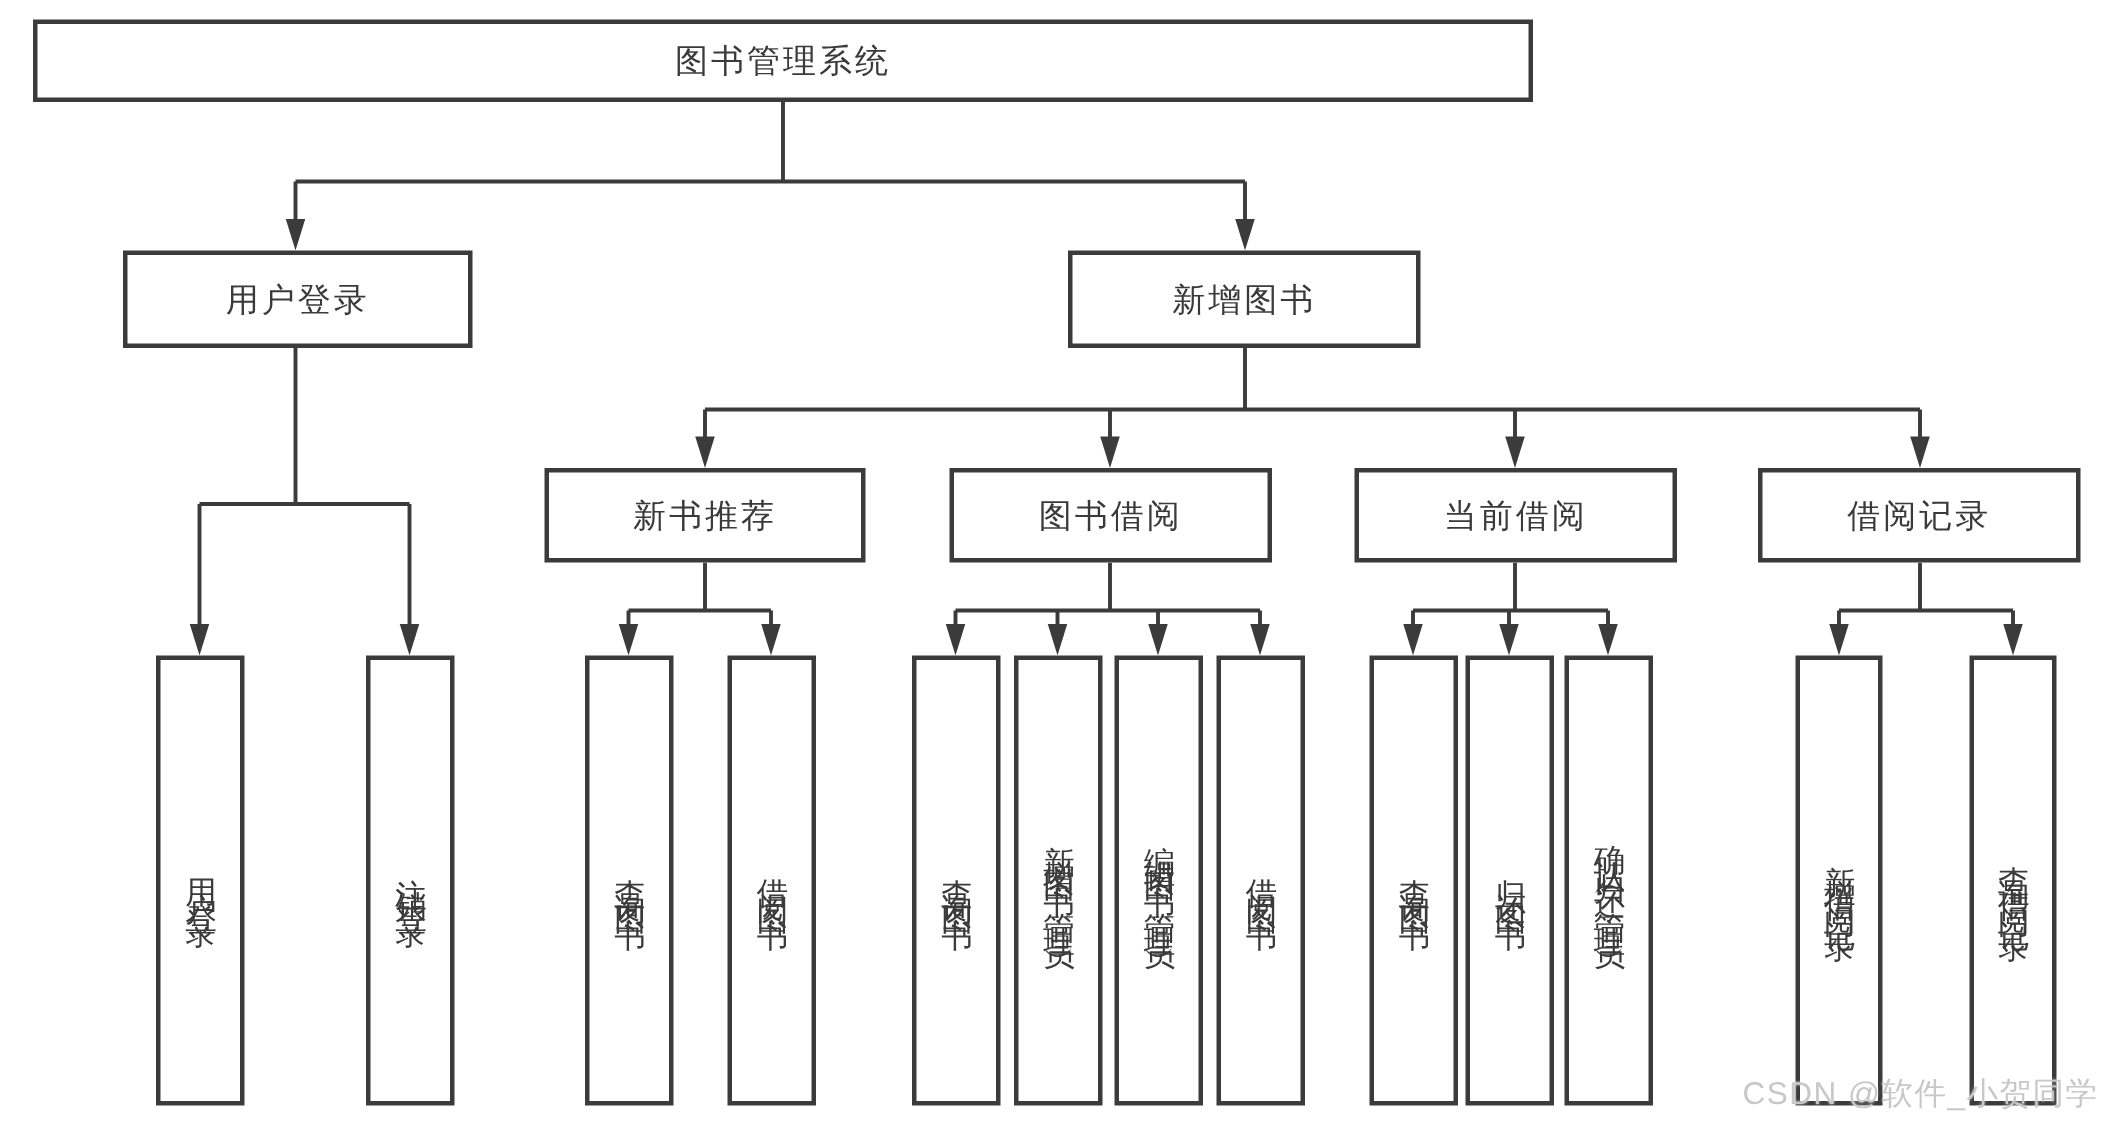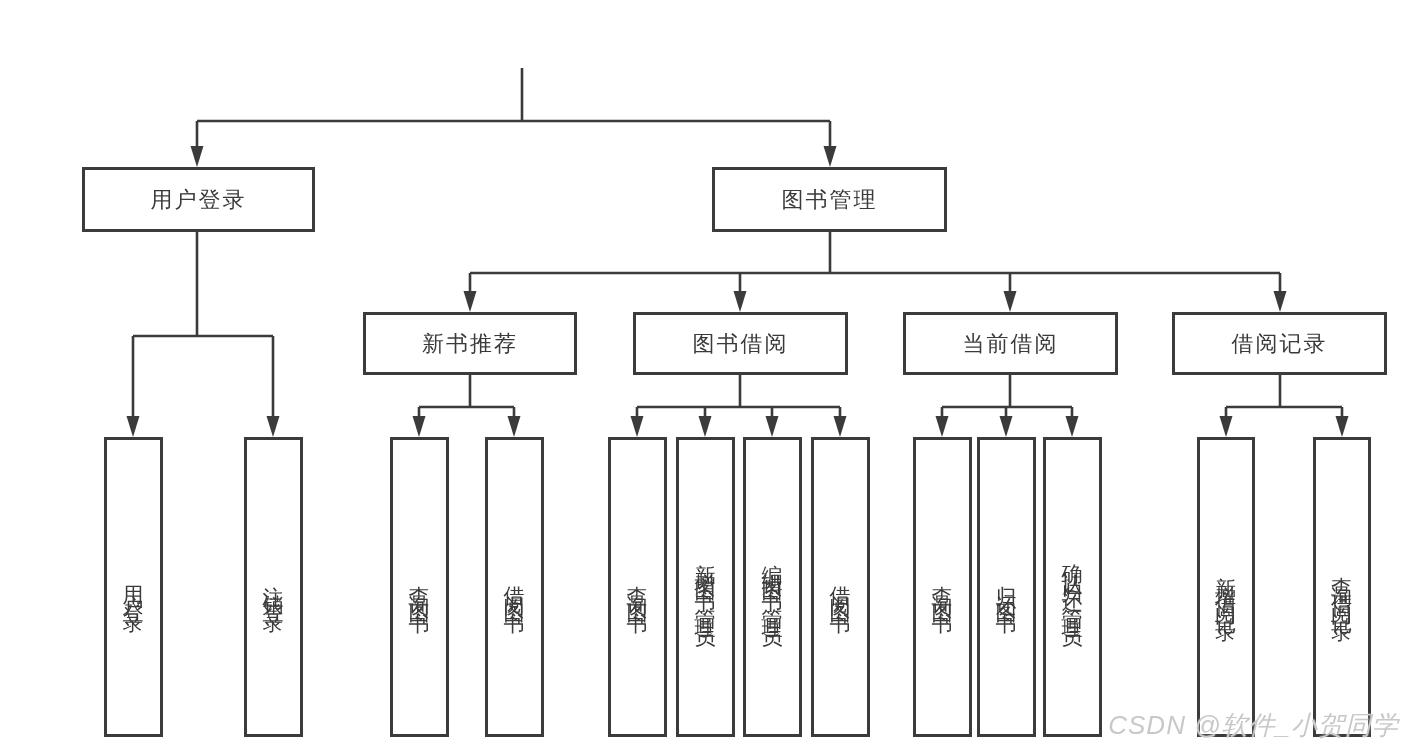--- a/index.html
+++ b/index.html
@@ -53,26 +53,25 @@
     writing-mode: vertical-rl;
     text-orientation: mixed;
     font-size: 21px;
     letter-spacing: 9px;
     line-height: 1;
   }
   .watermark {
     position: absolute;
     right: 6px;
     bottom: 4px;
-    font-size: 26px;
+    font-size: 21px;
     color: var(--watermark);
     letter-spacing: 1px;
     z-index: 20;
     text-shadow: 0 0 2px rgba(255,255,255,0.8);
-    font-style: italic;
   }
 </style>
 </head>
 <body>
 
 <div class="stage">
 
   <svg class="wires" viewBox="0 0 1405 747" xmlns="http://www.w3.org/2000/svg">
     <g>
       <path d="M522,68 L522,121 M197,121 L830,121 M197,121 L197,150 M830,121 L830,150"></path>
@@ -109,23 +108,24 @@
       <polygon points="999.5,416 1012.5,416 1006,437"></polygon>
       <polygon points="1065.5,416 1078.5,416 1072,437"></polygon>
     </g>
     <g>
       <path d="M1280,375 L1280,407 M1226,407 L1342,407 M1226,407 L1226,420 M1342,407 L1342,420"></path>
       <polygon points="1219.5,416 1232.5,416 1226,437"></polygon>
       <polygon points="1335.5,416 1348.5,416 1342,437"></polygon>
     </g>
   </svg>
 
+  <div class="node" style="left:22px; top:13px; width:1000px; height:55px;">图书管理系统</div>
 
   <div class="node" style="left:82px; top:167px; width:233px; height:65px;">用户登录</div>
-  <div class="node" style="left:712px; top:167px; width:235px; height:65px;">图书管理</div>
+  <div class="node" style="left:712px; top:167px; width:235px; height:65px;">新增图书</div>
 
   <div class="node" style="left:633px; top:312px; width:215px; height:63px;">图书借阅</div>
   <div class="node" style="left:363px; top:312px; width:214px; height:63px;">新书推荐</div>
   <div class="node" style="left:903px; top:312px; width:215px; height:63px;">当前借阅</div>
   <div class="node" style="left:1172px; top:312px; width:215px; height:63px;">借阅记录</div>
 
   <div class="node leaf" style="left:104px; top:437px; width:59px; height:300px;">
     <span>用户登录</span>
   </div>
   <div class="node leaf" style="left:244px; top:437px; width:59px; height:300px;">

